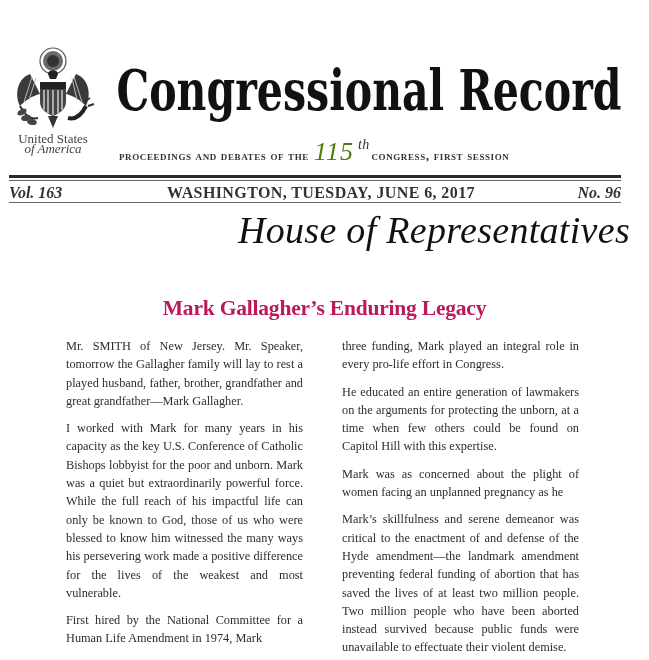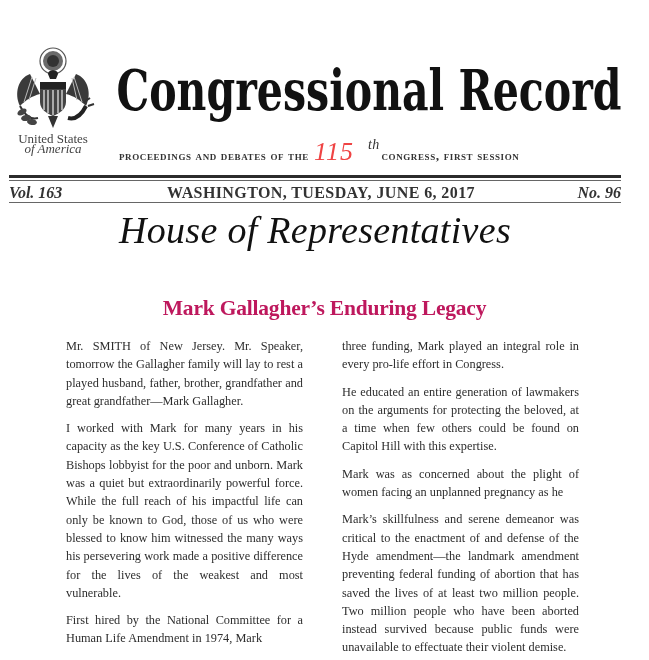--- a/index.html
+++ b/index.html
@@ -56,22 +56,22 @@
       display: flex;
       align-items: baseline;
       white-space: nowrap;
       font-weight: bold;
     }
     .subtitle .caps { font-variant: small-caps; text-transform: lowercase; font-size: 13.5px; font-weight: bold; letter-spacing: 0.6px; }
     .subtitle .num {
       font-style: italic;
       font-size: 26px;
       font-weight: normal;
-      margin: 0 14px 0 5px;
-      color: #ef4444;
+      margin: 0 4px 0 5px;
+      color: #4d7c0f;
       letter-spacing: 1px;
     }
     .subtitle .sup {
       font-style: italic;
       font-size: 14px;
       font-weight: normal;
       position: relative;
       top: -11px;
       margin-right: 2px;
     }
@@ -106,21 +106,21 @@
     }
     .dateline .no {
       position: absolute; right: 0; top: 1px;
       font-style: italic; font-weight: bold;
     }
     .chamber {
       position: absolute;
       left: 0;
       top: 208px;
       width: 630px;
-      text-align: center;
+      text-align: right;
       font-style: italic;
       font-size: 38px;
       color: #111;
       letter-spacing: 0.3px;
     }
     .article-title {
       position: absolute;
       left: 0;
       top: 296px;
       width: 649px;
@@ -208,16 +208,16 @@
 <div class="article-title">Mark Gallagher’s Enduring Legacy</div>
 
 <div class="col col-left">
   <p>Mr. SMITH of New Jersey. Mr. Speaker, tomorrow the Gallagher family will lay to rest a played husband, father, brother, grandfather and great grandfather—Mark Gallagher.</p>
   <p>I worked with Mark for many years in his capacity as the key U.S. Conference of Catholic Bishops lobbyist for the poor and unborn. Mark was a quiet but extraordinarily powerful force. While the full reach of his impactful life can only be known to God, those of us who were blessed to know him witnessed the many ways his persevering work made a positive difference for the lives of the weakest and most vulnerable.</p>
   <p>First hired by the National Committee for a Human Life Amendment in 1974, Mark</p>
 </div>
 
 <div class="col col-right">
   <p>three funding, Mark played an integral role in every pro-life effort in Congress.</p>
-  <p>He educated an entire generation of lawmakers on the arguments for protecting the beloved, at a time when few others could be found on Capitol Hill with this expertise.</p>
+  <p>He educated an entire generation of lawmakers on the arguments for protecting the unborn, at a time when few others could be found on Capitol Hill with this expertise.</p>
   <p>Mark was as concerned about the plight of women facing an unplanned pregnancy as he</p>
   <p>Mark’s skillfulness and serene demeanor was critical to the enactment of and defense of the Hyde amendment—the landmark amendment preventing federal funding of abortion that has saved the lives of at least two million people. Two million people who have been aborted instead survived because public funds were unavailable to effectuate their violent demise.</p>
 </div>
 
 </body></html>

